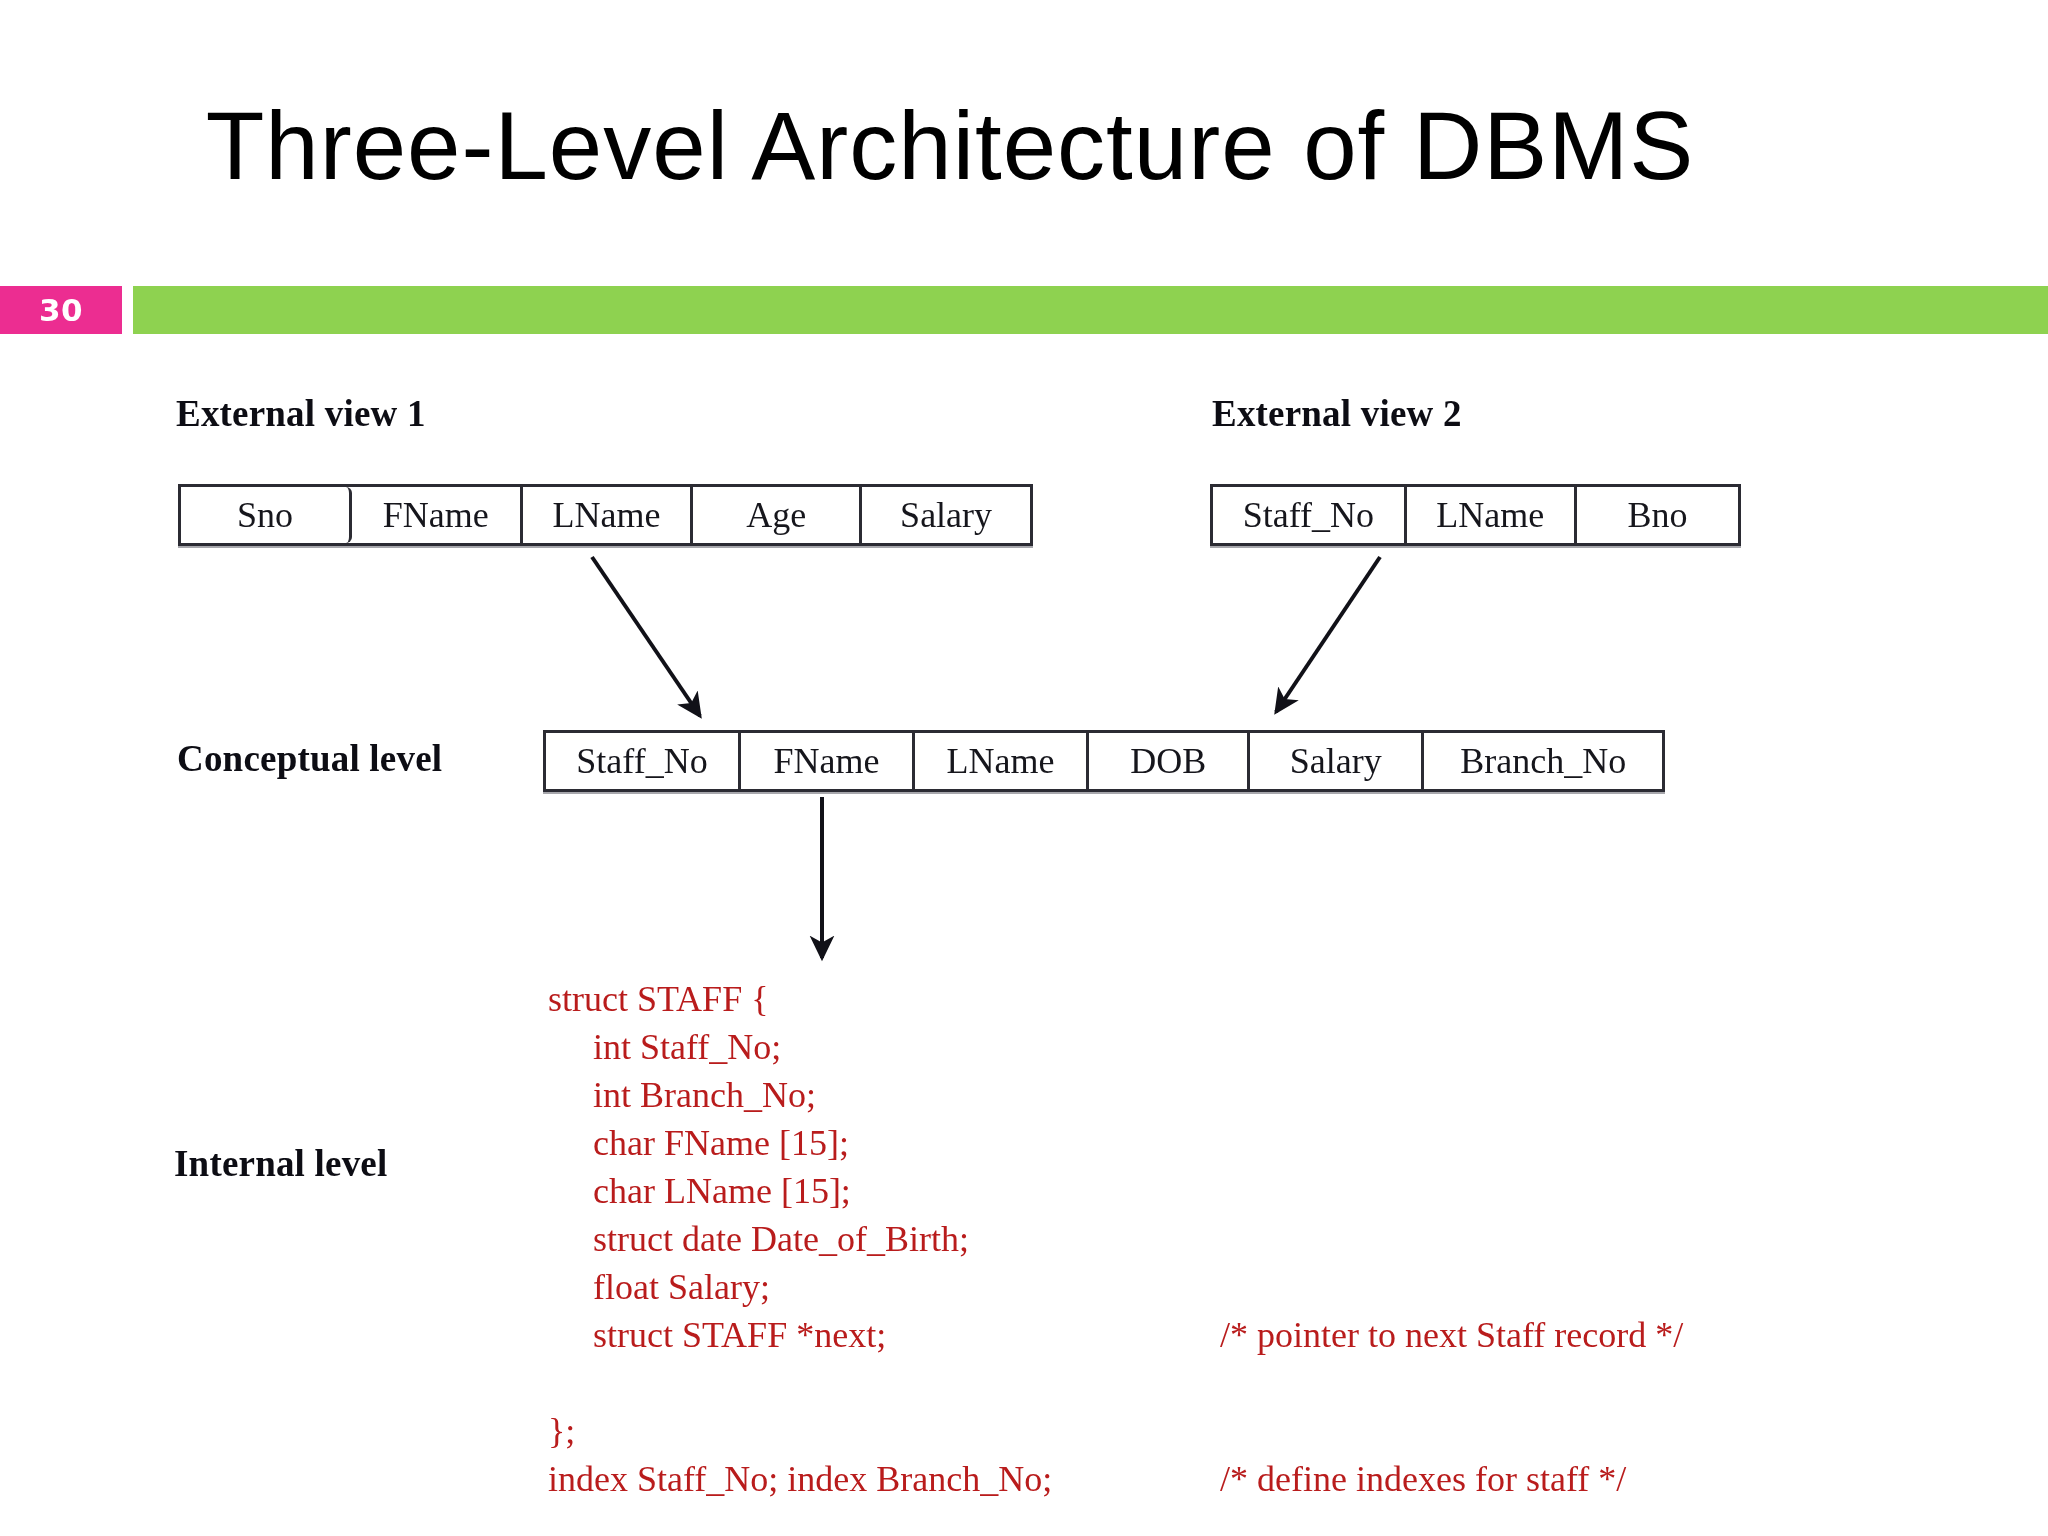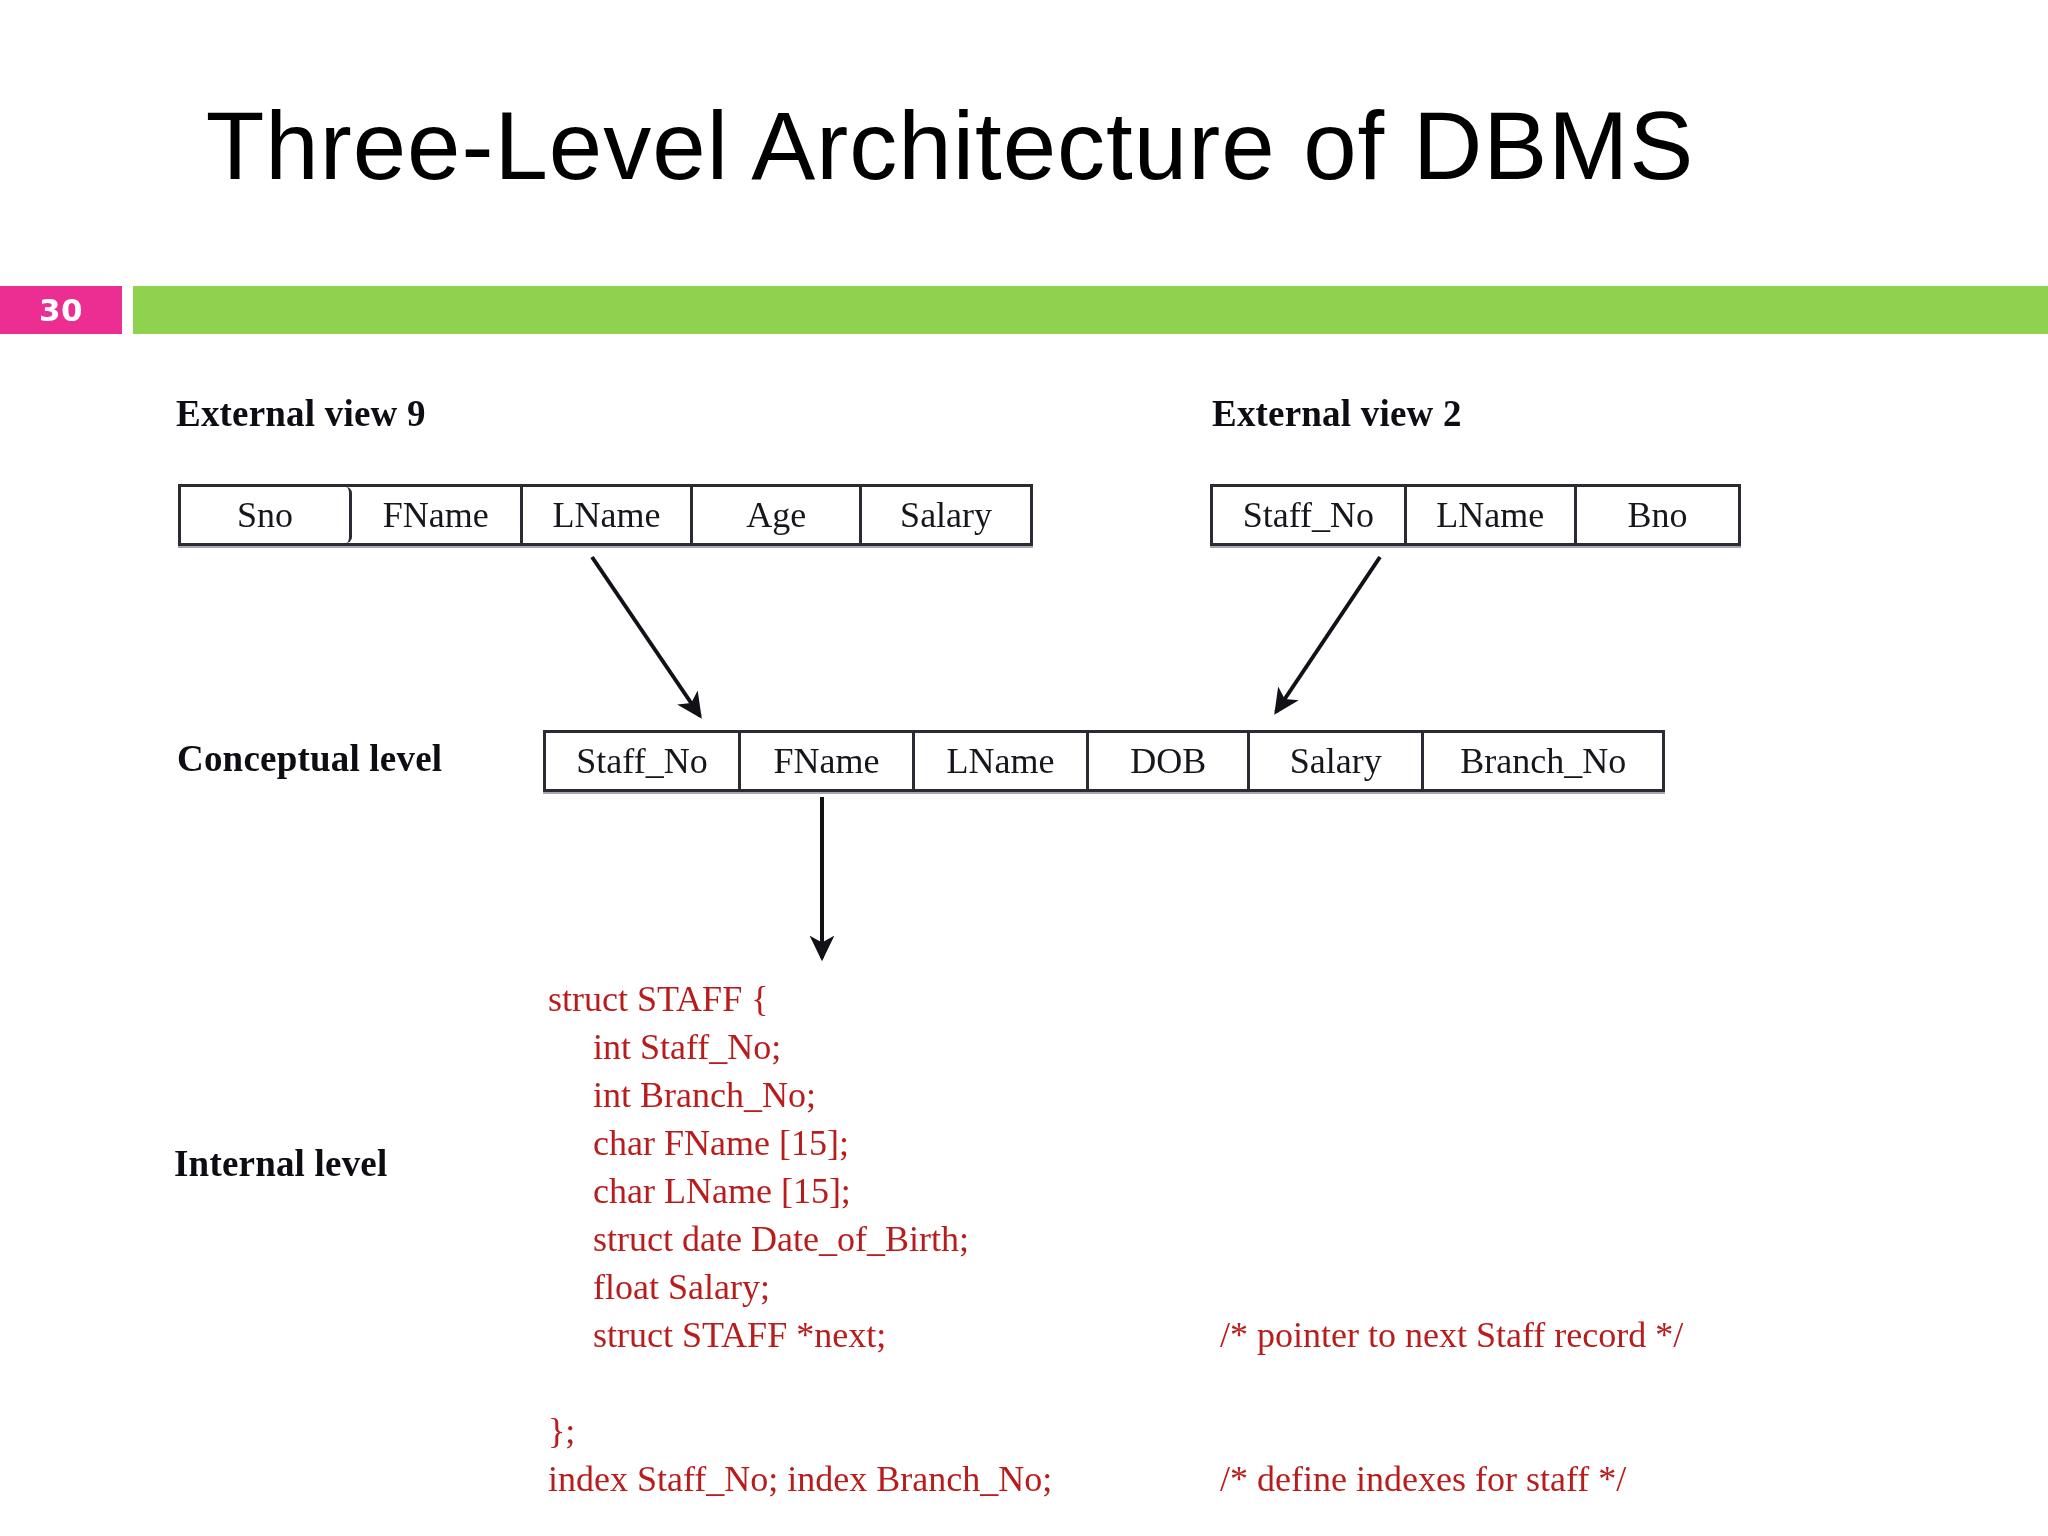--- a/index.html
+++ b/index.html
@@ -165,21 +165,21 @@
 
 <div id="slide">
 
   <div id="slide-title">Three-Level Architecture of DBMS</div>
 
   <div id="banner">
     <div id="slide-number-box">30</div>
     <div id="green-rule"></div>
   </div>
 
-  <div class="section-label" id="label-external-1">External view 9</div>
+  <div class="section-label" id="label-external-1">External view 1</div>
 
   <div class="schema-table" id="table-external-1">
     <div class="cell">Sno</div>
     <div class="cell">FName</div>
     <div class="cell">LName</div>
     <div class="cell">Age</div>
     <div class="cell">Salary</div>
   </div>
 
   <div class="section-label" id="label-external-2">External view 2</div>

